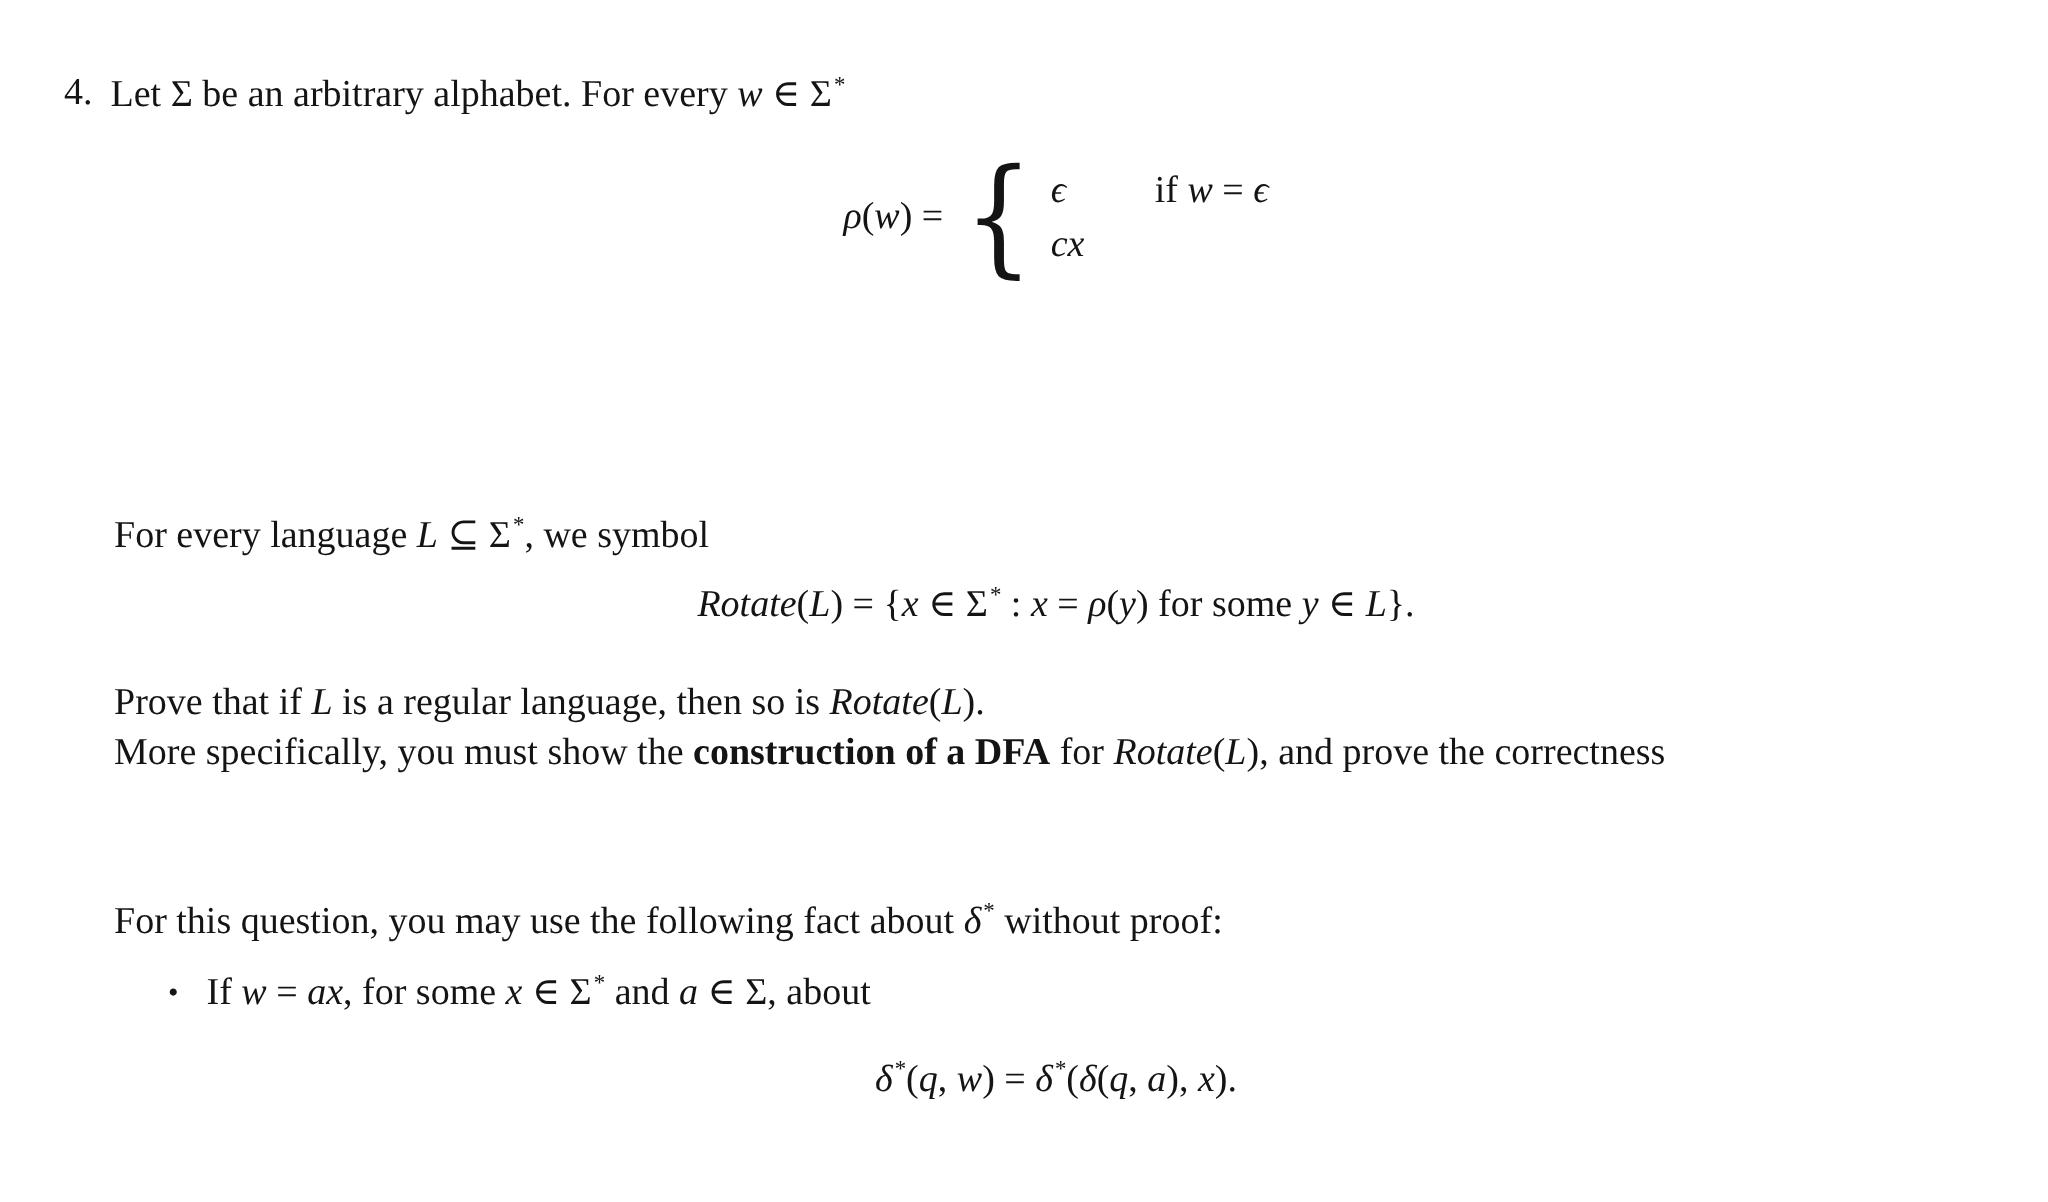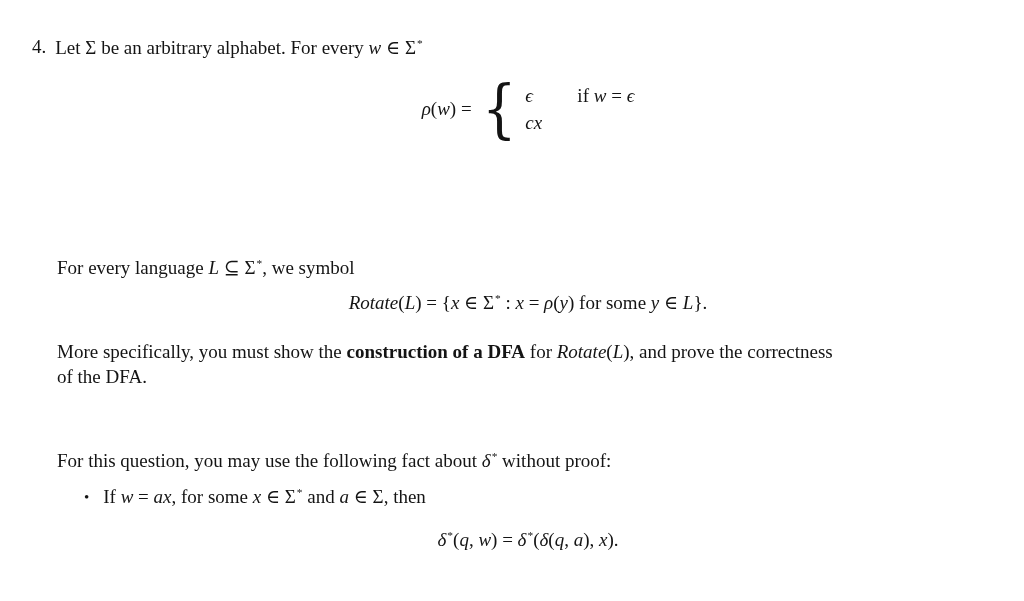--- a/index.html
+++ b/index.html
@@ -57,26 +57,26 @@
   </div>
 
   <div class="abs para" style="left:57px; top:170px;">
   </div>
 
   <div class="abs para" style="left:57px; top:251px;"><span>For every language </span><span class="m-i">L</span><span> ⊆ </span><span>Σ</span><span class="m-sup">*</span><span>, we symbol</span></div>
 
   <div class="abs eq-center" style="top:291px;"><span class="m-i">Rotate</span><span>(</span><span class="m-i">L</span><span>) = {</span><span class="m-i">x</span><span> ∈ </span><span>Σ</span><span class="m-sup">*</span><span> : </span><span class="m-i">x</span><span> = </span><span class="m-i">ρ</span><span>(</span><span class="m-i">y</span><span>) for some </span><span class="m-i">y</span><span> ∈ </span><span class="m-i">L</span><span>}.</span></div>
 
   <div class="abs para" style="left:57px; top:339px;">
+    <div><span>Prove that if </span><span class="m-i">L</span><span> is a regular language, then so is </span><span class="m-i">Rotate</span><span>(</span><span class="m-i">L</span><span>).</span></div>
     <div><span>More specifically, you must show the </span><span class="m-b">construction of a DFA</span><span> for </span><span class="m-i">Rotate</span><span>(</span><span class="m-i">L</span><span>), and prove the correctness</span></div>
-    <div><span>of the DFA.</span></div>
   </div>
 
   <div class="abs para" style="left:57px; top:444px;"><span>For this question, you may use the following fact about </span><span class="m-i">δ</span><span class="m-sup">*</span><span> without proof:</span></div>
 
   <div class="abs bullet-row" style="left:84px; top:485px;">
     <span class="bullet-marker">•</span>
-    <span><span>If </span><span class="m-i">w</span><span> = </span><span class="m-i">ax</span><span>, for some </span><span class="m-i">x</span><span> ∈ </span><span>Σ</span><span class="m-sup">*</span><span> and </span><span class="m-i">a</span><span> ∈ </span><span>Σ</span><span>, then</span></span>
+    <span><span>If </span><span class="m-i">w</span><span> = </span><span class="m-i">ax</span><span>, for some </span><span class="m-i">x</span><span> ∈ </span><span>Σ</span><span class="m-sup">*</span><span> and </span><span class="m-i">a</span><span> ∈ </span><span>Σ</span><span>, about</span></span>
   </div>
 
   <div class="abs eq-center" style="top:529px;"><span class="m-i">δ</span><span class="m-sup">*</span><span>(</span><span class="m-i">q</span><span>, </span><span class="m-i">w</span><span>) = </span><span class="m-i">δ</span><span class="m-sup">*</span><span>(</span><span class="m-i">δ</span><span>(</span><span class="m-i">q</span><span>, </span><span class="m-i">a</span><span>), </span><span class="m-i">x</span><span>).</span></div>
 
 </div>
 
 </body></html>

